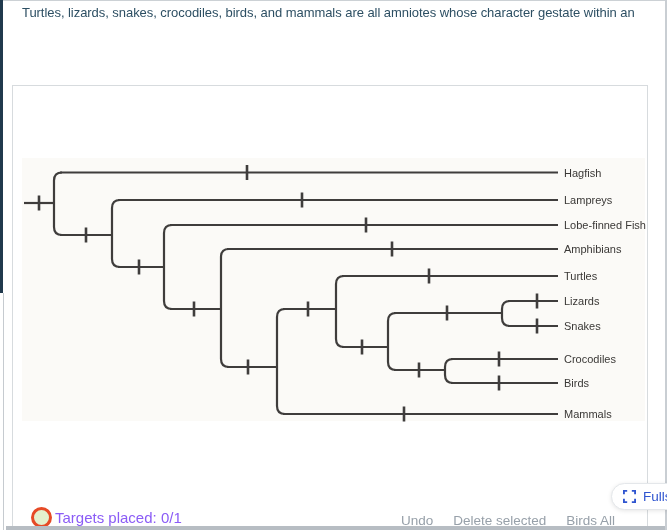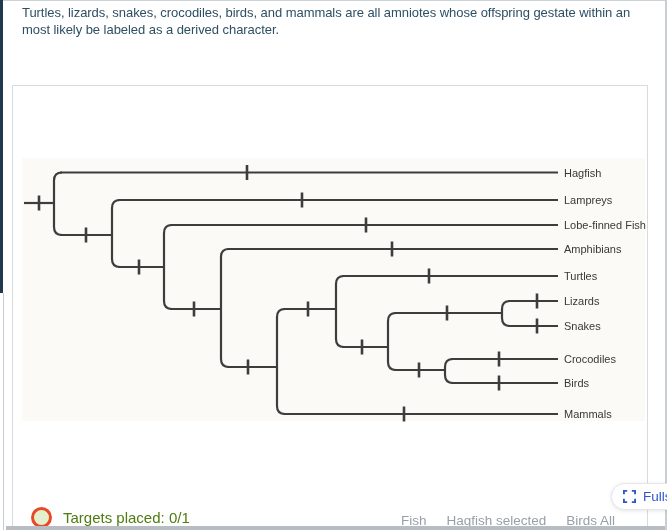--- a/index.html
+++ b/index.html
@@ -34,21 +34,21 @@
   .tree path{fill:none;stroke:#3f3d3c;stroke-width:2.2;}
   .tree path.tick{stroke-width:2.6;}
   .tree text{font-family:"Liberation Sans", sans-serif;font-size:11px;fill:#3a3836;}
 
   
   .targets{position:absolute;left:31px;top:505px;height:24px;display:flex;align-items:center;z-index:20;}
   .target-circle{
     width:15px;height:15px;border-radius:50%;
     border:3px solid #e64a26;background:#e4f0cd;box-sizing:content-box;
   }
-  .targets .label{margin-left:11px;font-size:15px;color:#4d7c0f;}
+  .targets .label{margin-left:3px;font-size:15px;color:#8b5cf6;}
 
   .actions{position:absolute;left:401px;top:513px;display:flex;gap:20px;z-index:20;
     font-size:13.5px;color:#97a0a9;}
   .actions span{cursor:pointer;white-space:nowrap;}
 
   .fullscreen-btn{
     position:absolute;left:611px;top:483px;height:27px;width:110px;
     background:#ffffff;border:1px solid #e4e7ea;border-radius:14px;
     box-shadow:0 1px 4px rgba(0,0,0,0.10);
     display:flex;align-items:center;gap:7px;padding:0 11px;box-sizing:border-box;
@@ -59,22 +59,21 @@
 </head>
 <body>
 
 <div class="top-border"></div>
 <div class="right-border"></div>
 <div class="left-accent"></div>
 <div class="left-track"></div>
 <div class="bottom-strip"></div>
 
 <div class="question">
-  <div>Turtles, lizards, snakes, crocodiles, birds, and mammals are all amniotes whose offspring gestate within an</div>
-  <div>most likely be labeled as a derived character.</div>
+  <div>Turtles, lizards, snakes, crocodiles, birds, and mammals are all amniotes whose character gestate within an</div>
 </div>
 
 <div class="panel"></div>
 
 <svg class="tree" width="667" height="530" viewBox="0 0 667 530">
   <rect x="22" y="158" width="623" height="263" fill="#fbfaf7"></rect>
 
   <path d="M62 172.5 Q54 172.5 54 180.5 V227 Q54 235 62 235"></path>
   <path d="M120 200 Q112 200 112 208 V259 Q112 267 120 267"></path>
   <path d="M172 225 Q164 225 164 233 V301 Q164 309 172 309"></path>
@@ -173,22 +172,22 @@
   <text x="564" y="387">Birds</text>
   <text x="564" y="418">Mammals</text>
 </svg>
 
 <div class="targets">
   <div class="target-circle"></div>
   <div class="label">Targets placed: 0/1</div>
 </div>
 
 <div class="actions">
-  <span>Fish</span>
-  <span>Hagfish selected</span>
+  <span>Undo</span>
+  <span>Delete selected</span>
   <span>Birds All</span>
 </div>
 
 <div class="fullscreen-btn">
   <svg width="13" height="13" viewBox="0 0 14 14">
     <path d="M1 4.5 V1 H4.5 M9.5 1 H13 V4.5 M13 9.5 V13 H9.5 M4.5 13 H1 V9.5" fill="none" stroke="#2f55d0" stroke-width="2"></path>
   </svg>
   <span>Fullscreen</span>
 </div>
 

